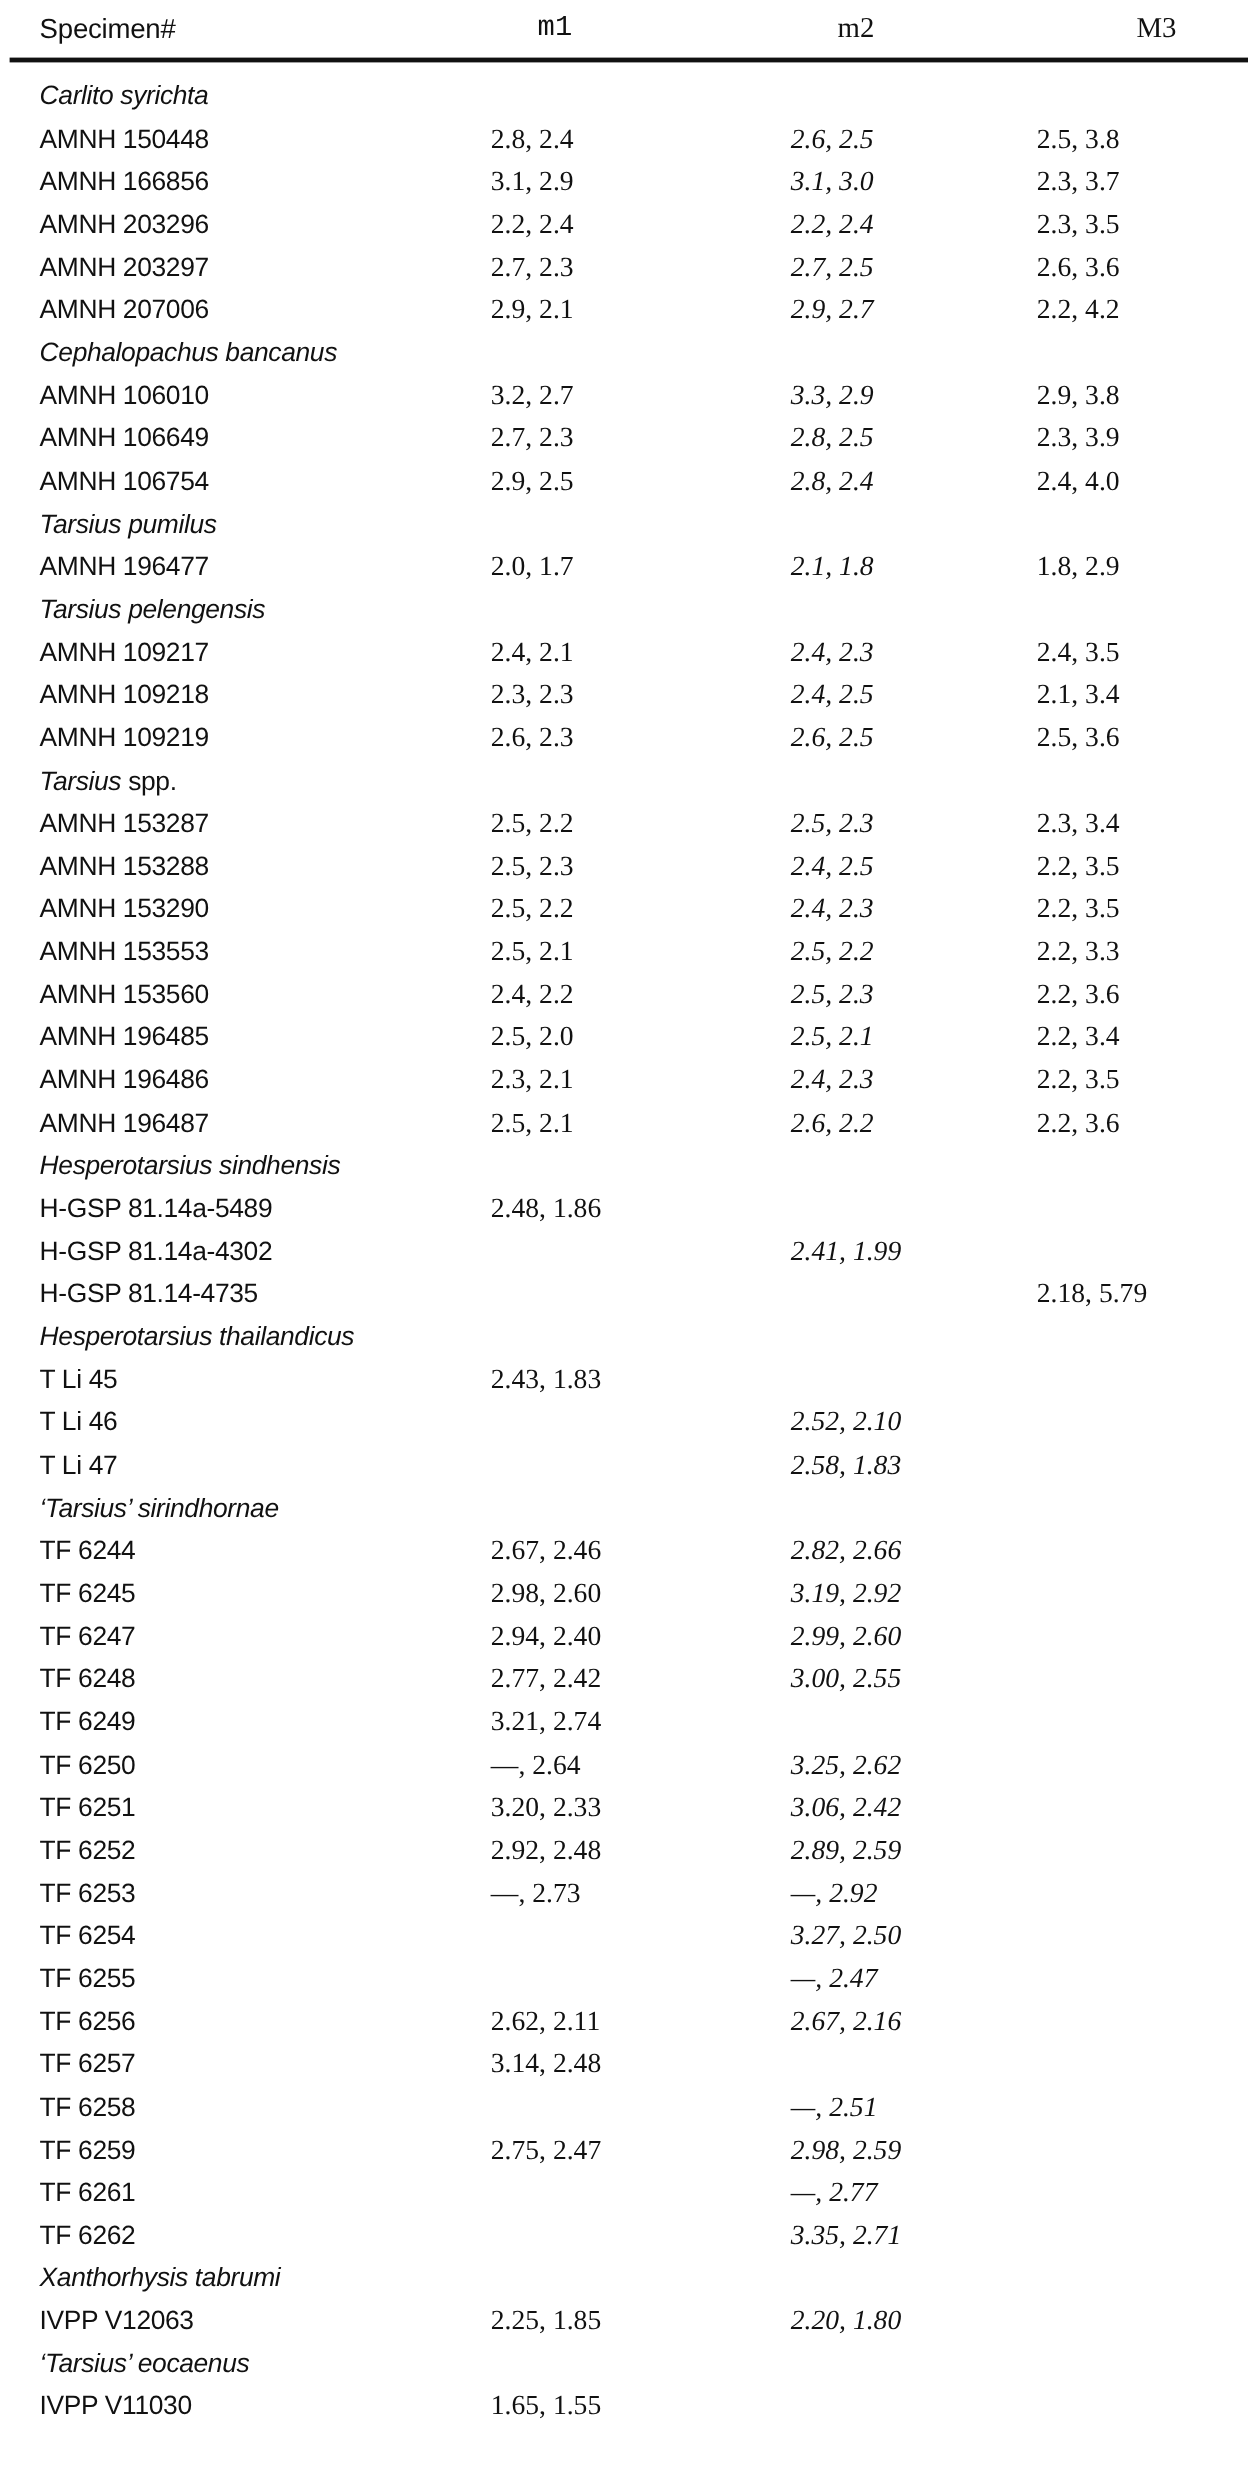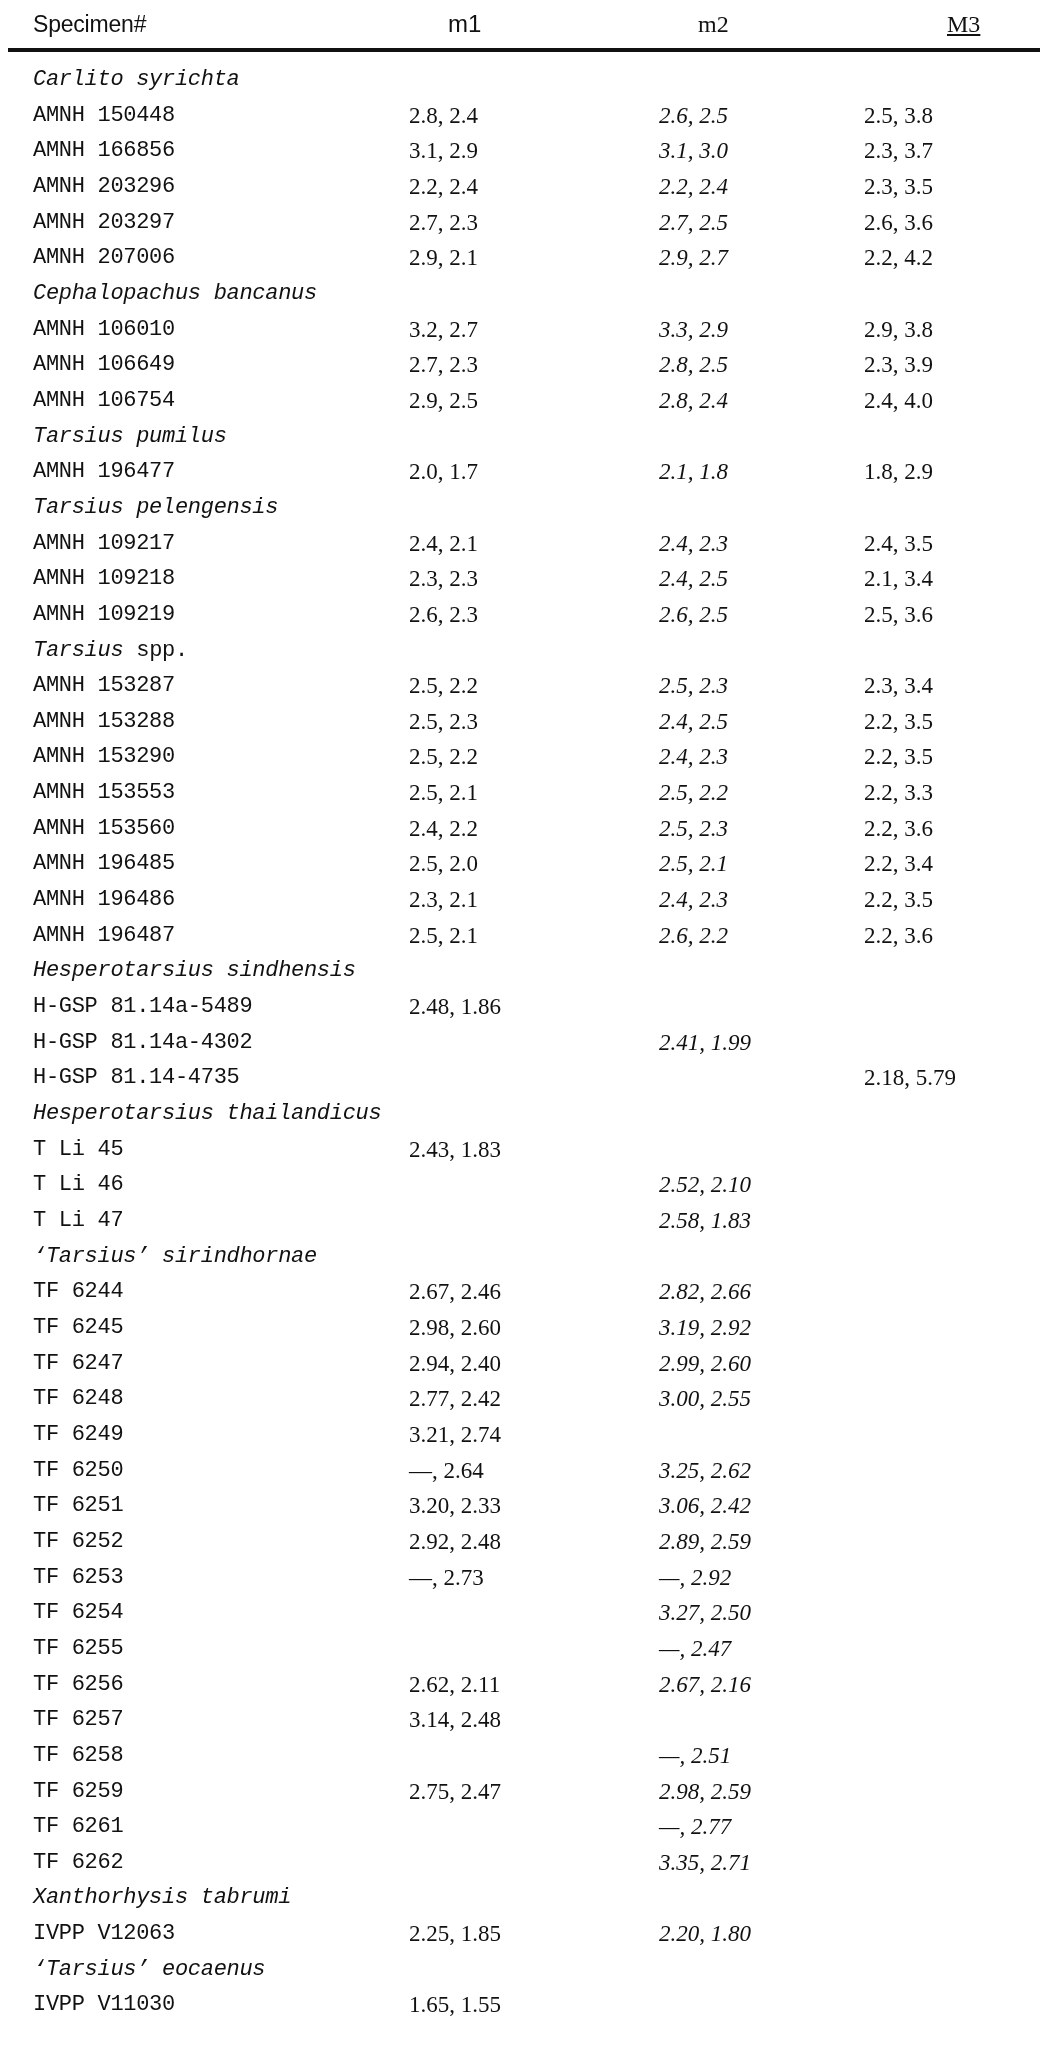--- a/index.html
+++ b/index.html
@@ -1,28 +1,28 @@
 <!DOCTYPE html>
 <html><head>
 <meta charset="utf-8">
 <style>
   html, body { margin: 0; padding: 0; background: #ffffff; }
   body { width: 1040px; height: 2065px; overflow: hidden; position: relative; color: #111111; }
   .table { position: absolute; left: 0; top: 0; width: 1040px; }
   .hdr { position: relative; height: 39px; }
   .hdr .cell { position: absolute; top: 8px; font-size: 24px; line-height: 32px; white-space: nowrap; }
   .hdr .c0 { left: 33px; font-family: "Liberation Sans", sans-serif; font-size: 23px; letter-spacing: -0.2px; }
-  .hdr .c1 { left: 448px; font-family: Liberation Sans, sans-serif; }
+  .hdr .c1 { left: 448px; font-family: Liberation Mono, monospace; }
   .hdr .c2 { left: 698px; font-family: "Liberation Serif", serif; }
-  .hdr .c3 { left: 947px; font-family: "Liberation Serif", serif; text-decoration: underline; }
+  .hdr .c3 { left: 947px; font-family: "Liberation Serif", serif; }
   .rule { position: absolute; left: 8px; right: 0; top: 48px; height: 4px; background: #111111; }
   .body { position: absolute; left: 0; top: 62px; width: 1040px; }
   .row { position: relative; height: 35.67px; }
   .row .cell { position: absolute; top: 0; line-height: 35.67px; white-space: nowrap; font-size: 22px; }
-  .row .c0 { left: 33px; font-family: Liberation Mono, monospace; font-size: 22px; letter-spacing: -0.3px; }
+  .row .c0 { left: 33px; font-family: Liberation Sans, sans-serif; font-size: 22px; letter-spacing: -0.3px; }
   .row .c1 { left: 409px; font-family: "Liberation Serif", serif; font-size: 23px; }
   .row .c2 { left: 659px; font-family: "Liberation Serif", serif; font-size: 23px; font-style: italic; }
   .row .c3 { left: 864px; font-family: "Liberation Serif", serif; font-size: 23px; }
   .group .c0 { font-style: italic; }
   .group .c0 .roman { font-style: normal; }
 </style>
 </head>
 <body>
 
 <div class="table">

